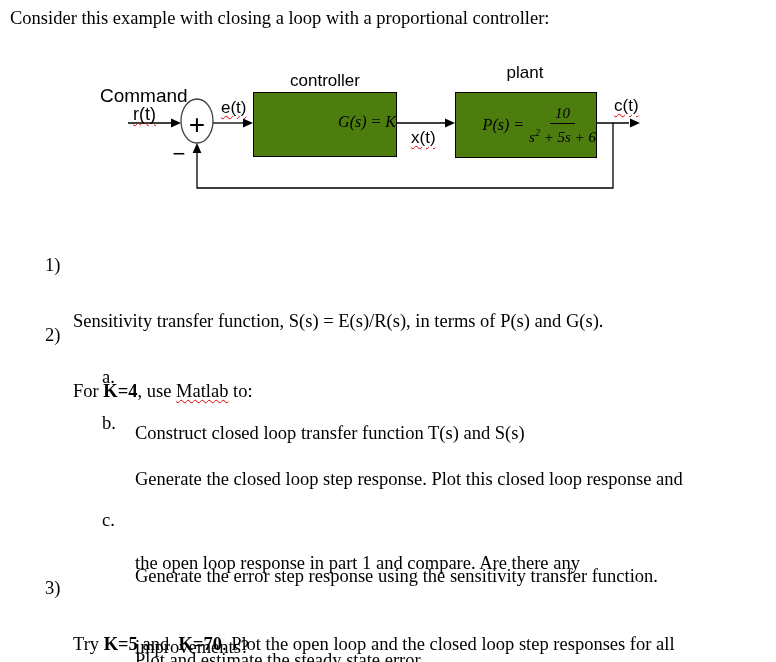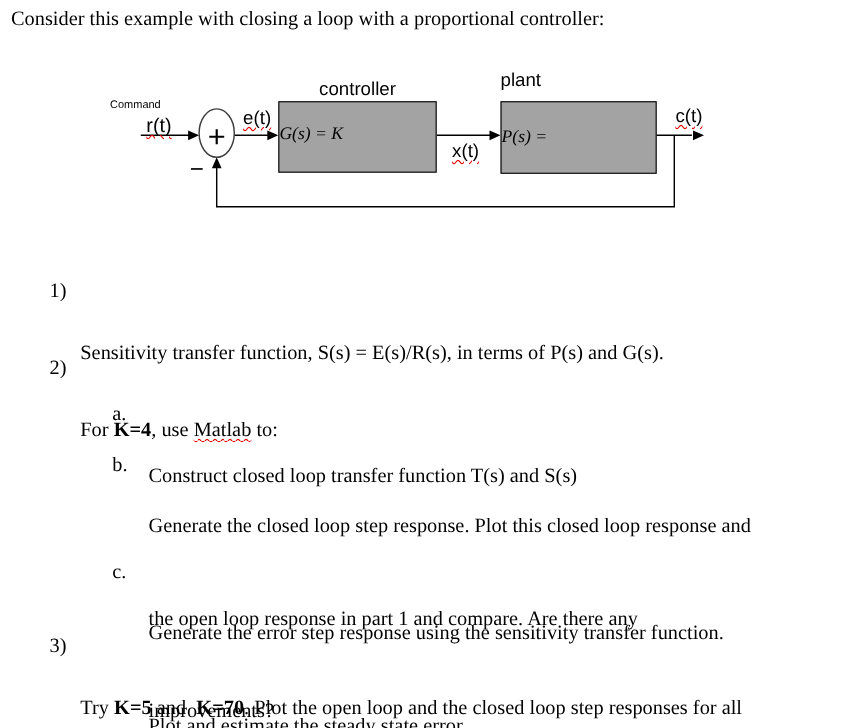--- a/index.html
+++ b/index.html
@@ -18,22 +18,22 @@
   .dlabel{
     position:absolute; font-family:"Liberation Sans", sans-serif;
     font-size:17px; line-height:15px; white-space:nowrap;
   }
   .squig{
     text-decoration-line:underline; text-decoration-style:wavy;
     text-decoration-color:#e00000; text-decoration-thickness:1px;
     text-underline-offset:2px;
   }
   .block{
-    position:absolute; border:1.5px solid #000; background:#a3a3a3;
-    display:flex; align-items:center; justify-content:flex-start;
+    position:absolute; border:1.5px solid #000; background:#4d7c0f;
+    display:flex; align-items:center; justify-content:flex-end;
   }
   .ctrl-box{left:253px; top:92px; width:144px; height:65px; padding-bottom:6px; box-sizing:border-box;}
   .plant-box{left:455px; top:92px; width:140px; height:64px;}
   .eq{font-family:"Liberation Serif", serif; font-style:italic; font-size:16px; white-space:pre;}
   .frac{display:inline-flex; flex-direction:column; align-items:center; margin-left:5px; vertical-align:middle;}
   .frac .num{display:block; padding:0 5px 1px 5px; border-bottom:1.4px solid #000; line-height:17px; font-size:15px;}
   .frac .den{display:block; line-height:18px; font-size:15px; white-space:pre;}
   .frac sup{font-size:10px;}
   
   .qblock{position:absolute; left:0; width:776px; font-size:18.5px; line-height:28px;}
@@ -69,34 +69,38 @@
         <polygon points="640,123 630,118.6 630,127.4"></polygon>
         <polygon points="197,143 192.6,153 201.4,153"></polygon>
       </g>
 
       <ellipse cx="197" cy="121" rx="16" ry="22" fill="#ffffff" stroke="#3d3d3d" stroke-width="1.3"></ellipse>
       <text x="197" y="134" text-anchor="middle" font-family="Liberation Sans, sans-serif" font-size="28" fill="#000">+</text>
       <text x="179" y="161" text-anchor="middle" font-family="Liberation Sans, sans-serif" font-size="22" fill="#000">−</text>
     </svg>
 
     <div class="dlabel" style="left:253px; top:73px; width:144px; text-align:center;">controller</div>
-    <div class="dlabel" style="left:455px; top:65px; width:140px; text-align:left;">plant</div>
+    <div class="dlabel" style="left:455px; top:65px; width:140px; text-align:center;">plant</div>
 
-    <div class="dlabel" style="left:100px; top:88px; font-size:10px;">Command</div>
+    <div class="dlabel" style="left:100px; top:88px; font-size:19px;">Command</div>
     <div class="dlabel squig" style="left:100px; top:107px; font-size:18px;margin-left:33px;">r(t)</div>
     <div class="dlabel squig" style="left:221px; top:100px;">e(t)</div>
     <div class="dlabel squig" style="left:411px; top:106px;margin-top:24px;">x(t)</div>
     <div class="dlabel squig" style="left:614px; top:98px;">c(t)</div>
 
     <div class="block ctrl-box">
       <span class="eq">G(s) = K</span>
     </div>
 
     <div class="block plant-box">
       <span class="eq">P(s) =</span>
+      <span class="frac eq">
+        <span class="num">10</span>
+        <span class="den"><span>s</span><sup>2</sup><span> + 5s + 6</span></span>
+      </span>
     </div>
   </div>
 
   <div class="qblock" style="top:251px;">
     <span class="marker m1">1)</span>
     <div class="qtext t1">
       <div class="qline">Sensitivity transfer function, S(s) = E(s)/R(s), in terms of P(s) and G(s).</div>
     </div>
   </div>
 

